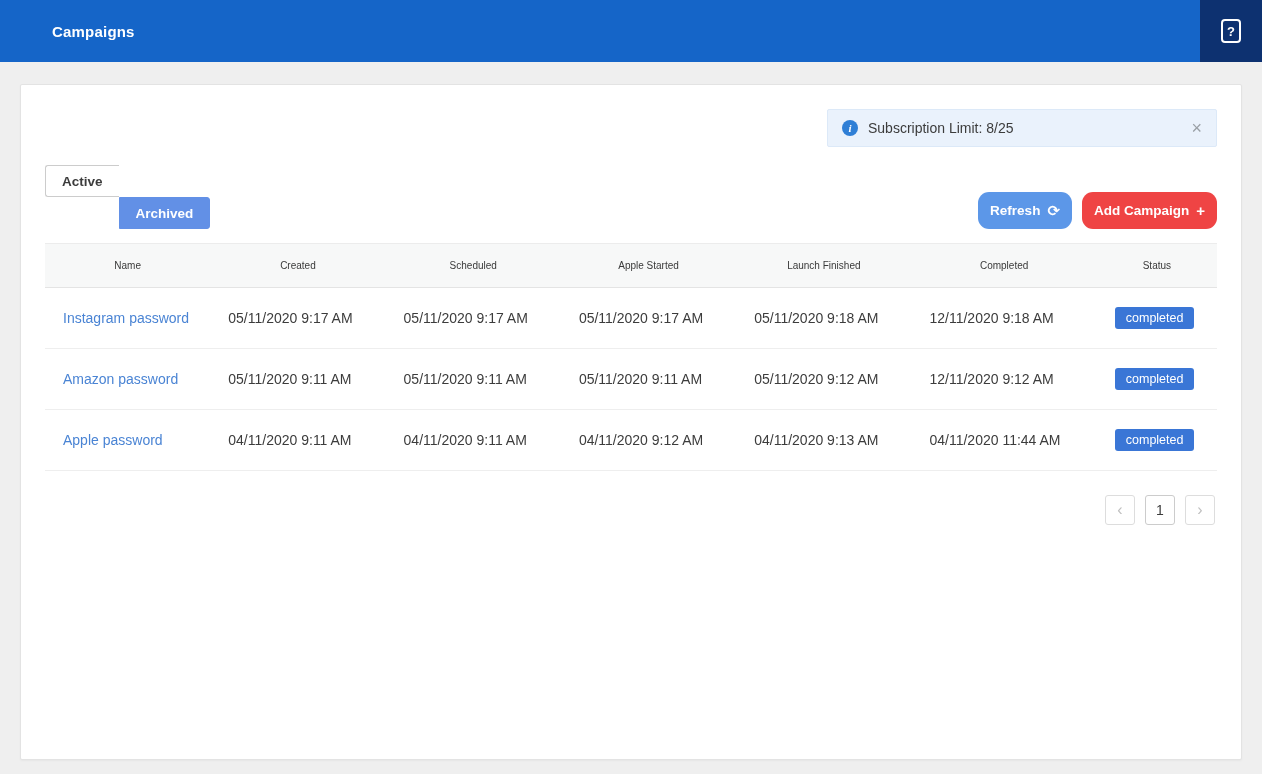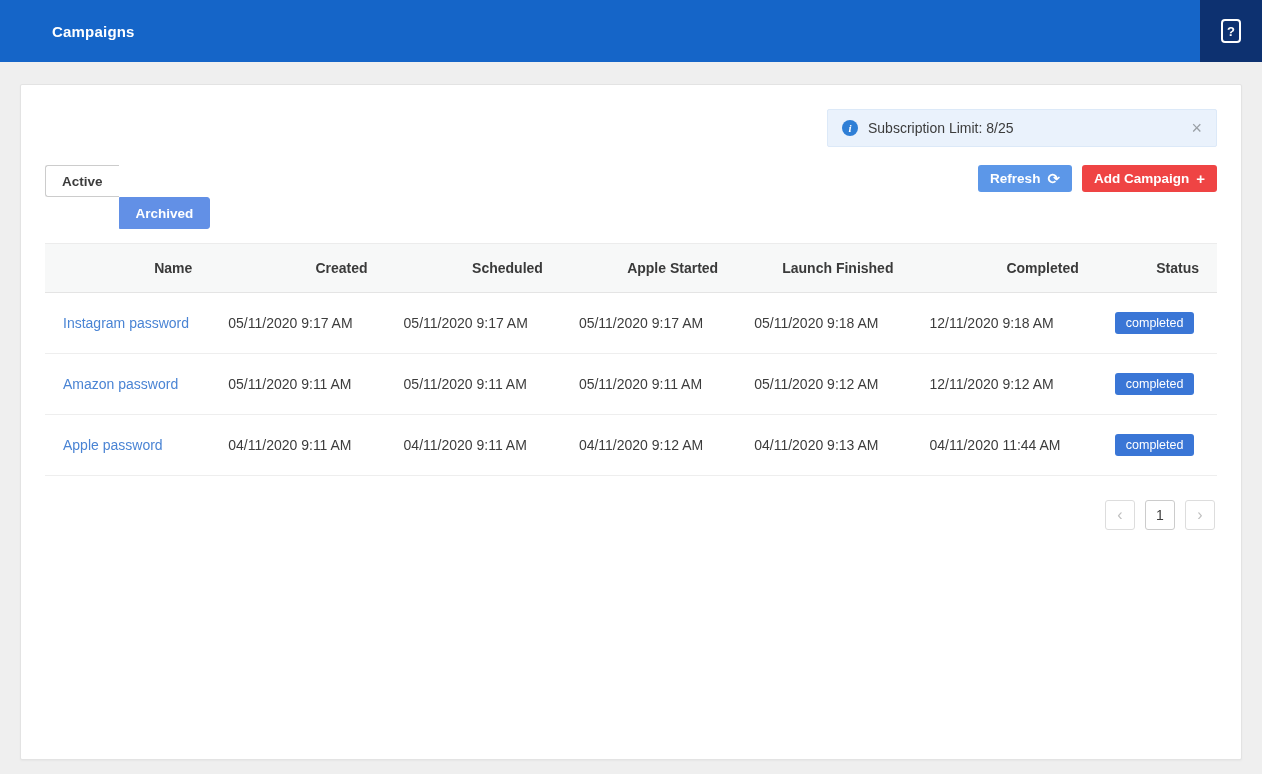--- a/index.html
+++ b/index.html
@@ -95,21 +95,21 @@
     font-size: 18px;
     cursor: pointer;
     line-height: 1;
   }
 
   
   .controls-row {
     margin-top: 18px;
     display: flex;
     justify-content: space-between;
-    align-items: flex-start;
+    align-items: flex-end;
   }
   .tabs { display: flex; }
   .tab {
     height: 32px;
     padding: 0 16px;
     font-size: 13.5px;
     font-weight: bold;
     border: 1px solid #cccccc;
     background: #ffffff;
     color: #3c3c3c;
@@ -119,24 +119,24 @@
   .tab:first-child { border-radius: 3px 0 0 3px; border-right: none; }
   .tab.selected {
     background: #6290e6;
     border: 1px solid #6290e6;
     color: #ffffff;
     border-radius: 0 3px 3px 0;
     margin-top: 32px;
   }
   .actions { display: flex; gap: 10px; }
   .btn {
-    height: 27px;
+    height: 37px;
     padding: 0 12px;
     border: none;
-    border-radius: 3px;
+    border-radius: 11px;
     color: #ffffff;
     font-size: 13.5px;
     font-weight: bold;
     display: inline-flex;
     align-items: center;
     gap: 7px;
     cursor: pointer;
     font-family: inherit;
   }
   .btn-refresh { background: #5c97e8; }
@@ -149,23 +149,23 @@
     border-collapse: collapse;
     table-layout: fixed;
     margin-top: 14px;
   }
   thead tr {
     background: #f7f8f8;
     border-top: 1px solid #ececec;
     border-bottom: 1px solid #e4e4e4;
   }
   th {
-    text-align: right;
-    font-size: 14px;
-    font-weight: bold;
+    text-align: center;
+    font-size: 10px;
+    font-weight: normal;
     color: #3a3a3a;
     padding: 16px 18px;
   }
   td {
     font-size: 14px;
     color: #3c3c3c;
     padding: 19px 18px;
     border-bottom: 1px solid #eeeeee;
   }
   .col-name { width: 165px; }

